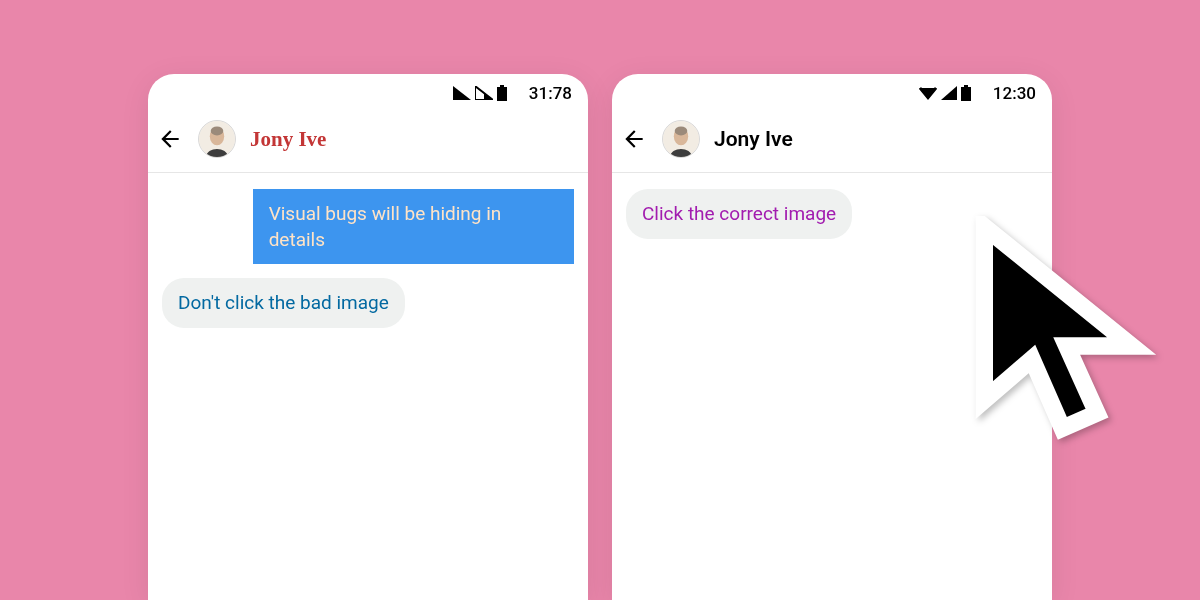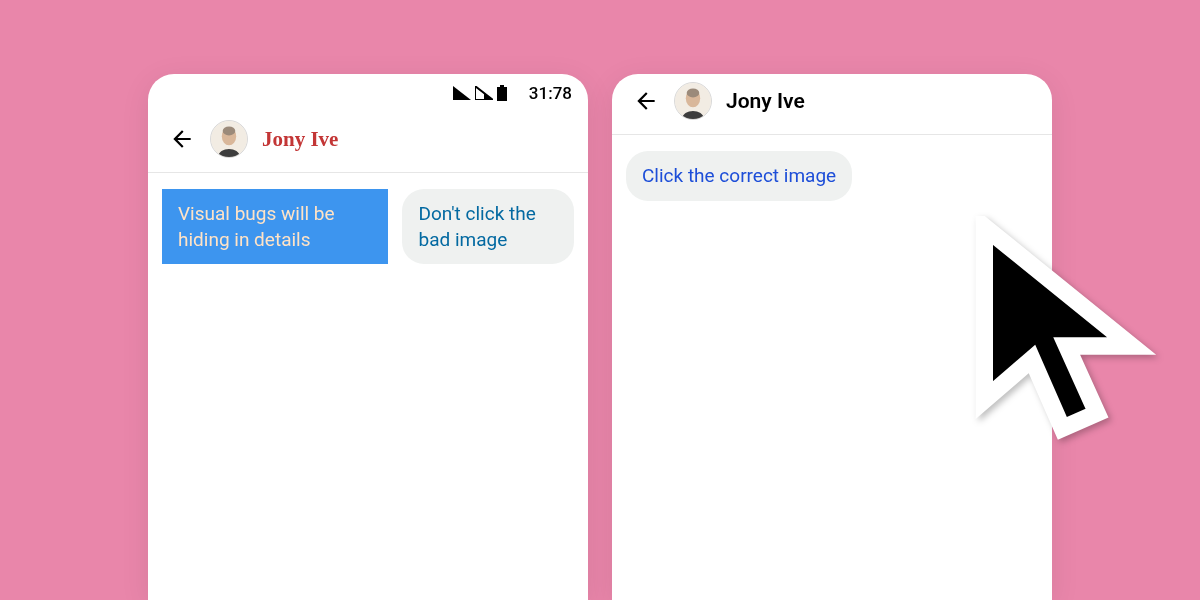--- a/index.html
+++ b/index.html
@@ -36,21 +36,21 @@
     color: #000;
   }
   .status-bar .time { margin-left: 2px; }
 
   .status-icons { display: flex; align-items: center; gap: 4px; }
   .status-icons svg { display: block; }
 
   .chat-header {
     display: flex;
     align-items: center;
-    padding: 8px 14px 14px 20px;
+    padding: 8px 14px 14px 8px;
     gap: 14px;
     border-bottom: 1px solid #e6e6e6;
   }
   .back-arrow { width: 28px; height: 28px; display:flex; align-items:center; justify-content:center; cursor:pointer; }
   .avatar {
     width: 38px;
     height: 38px;
     border-radius: 50%;
     border: 1px solid #d9d9d9;
     overflow: hidden;
@@ -59,38 +59,38 @@
   }
   .avatar svg { width:100%; height:100%; display:block; }
 
   .contact-name { font-size: 21px; font-weight: 600; }
   .phone-left .contact-name {
     font-family: "Comic Sans MS", "Comic Sans", cursive;
     color: #c33636;
     font-weight: 700;
   }
 
-  .messages { padding: 16px 14px; display:flex; flex-direction:row; gap:14px; }
+  .messages { padding: 16px 14px; display:flex; flex-direction:column; gap:14px; }
   .bubble {
     max-width: 78%;
     padding: 12px 16px;
     border-radius: 22px;
     font-size: 19px;
     line-height: 1.35;
   }
   .bubble-out {
     align-self: flex-end;
     background: #3d95ef;
     color: #fff;
   }
   .phone-left .bubble-out { border-radius: 0; color:#ffe3c6; }
   .bubble-in {
     align-self: flex-start;
     background: #eff1f0;
-    color: #1d4ed8;
+    color: #a21caf;
   }
   .phone-left .bubble-in { color:#0369a1; }
 
   .cursor {
     position: absolute;
     left: 956px;
     top: 216px;
     width: 230px;
     height: 260px;
     pointer-events: none;
@@ -133,20 +133,36 @@
     </span>
     <span class="contact-name">Jony Ive</span>
   </div>
   <div class="messages">
     <div class="bubble bubble-out">Visual bugs will be hiding in details</div>
     <div class="bubble bubble-in">Don't click the bad image</div>
   </div>
 </div>
 
 <div class="phone phone-right">
+  <div class="status-bar">
+    <span class="status-icons">
+      <svg width="18" height="14" viewBox="0 0 18 14">
+          <polygon points="9,14 0,3 2,1 9,9 16,1 18,3" fill="#000"></polygon>
+          <polygon points="0,2 9,13 18,2 9,2" fill="#000"></polygon>
+        </svg>
+      <svg width="16" height="14" viewBox="0 0 16 14">
+          <polygon points="0,14 16,14 16,0" fill="#000"></polygon>
+        </svg>
+      <svg width="10" height="16" viewBox="0 0 10 16">
+          <rect x="0" y="2" width="10" height="14" fill="#000"></rect>
+          <rect x="3" y="0" width="4" height="2" fill="#000"></rect>
+        </svg>
+    </span>
+    <span class="time">12:30</span>
+  </div>
   <div class="chat-header">
     <span class="back-arrow">
       <svg width="26" height="26" viewBox="0 0 24 24">
           <path d="M20 11H7.83l5.59-5.59L12 4l-8 8 8 8 1.41-1.41L7.83 13H20z" fill="#000"></path>
         </svg>
     </span>
     <span class="avatar">
       <svg viewBox="0 0 40 40">
         <circle cx="20" cy="20" r="20" fill="#f2ece3"></circle>
         <ellipse cx="20" cy="17" rx="8" ry="10" fill="#d9b79a"></ellipse>

